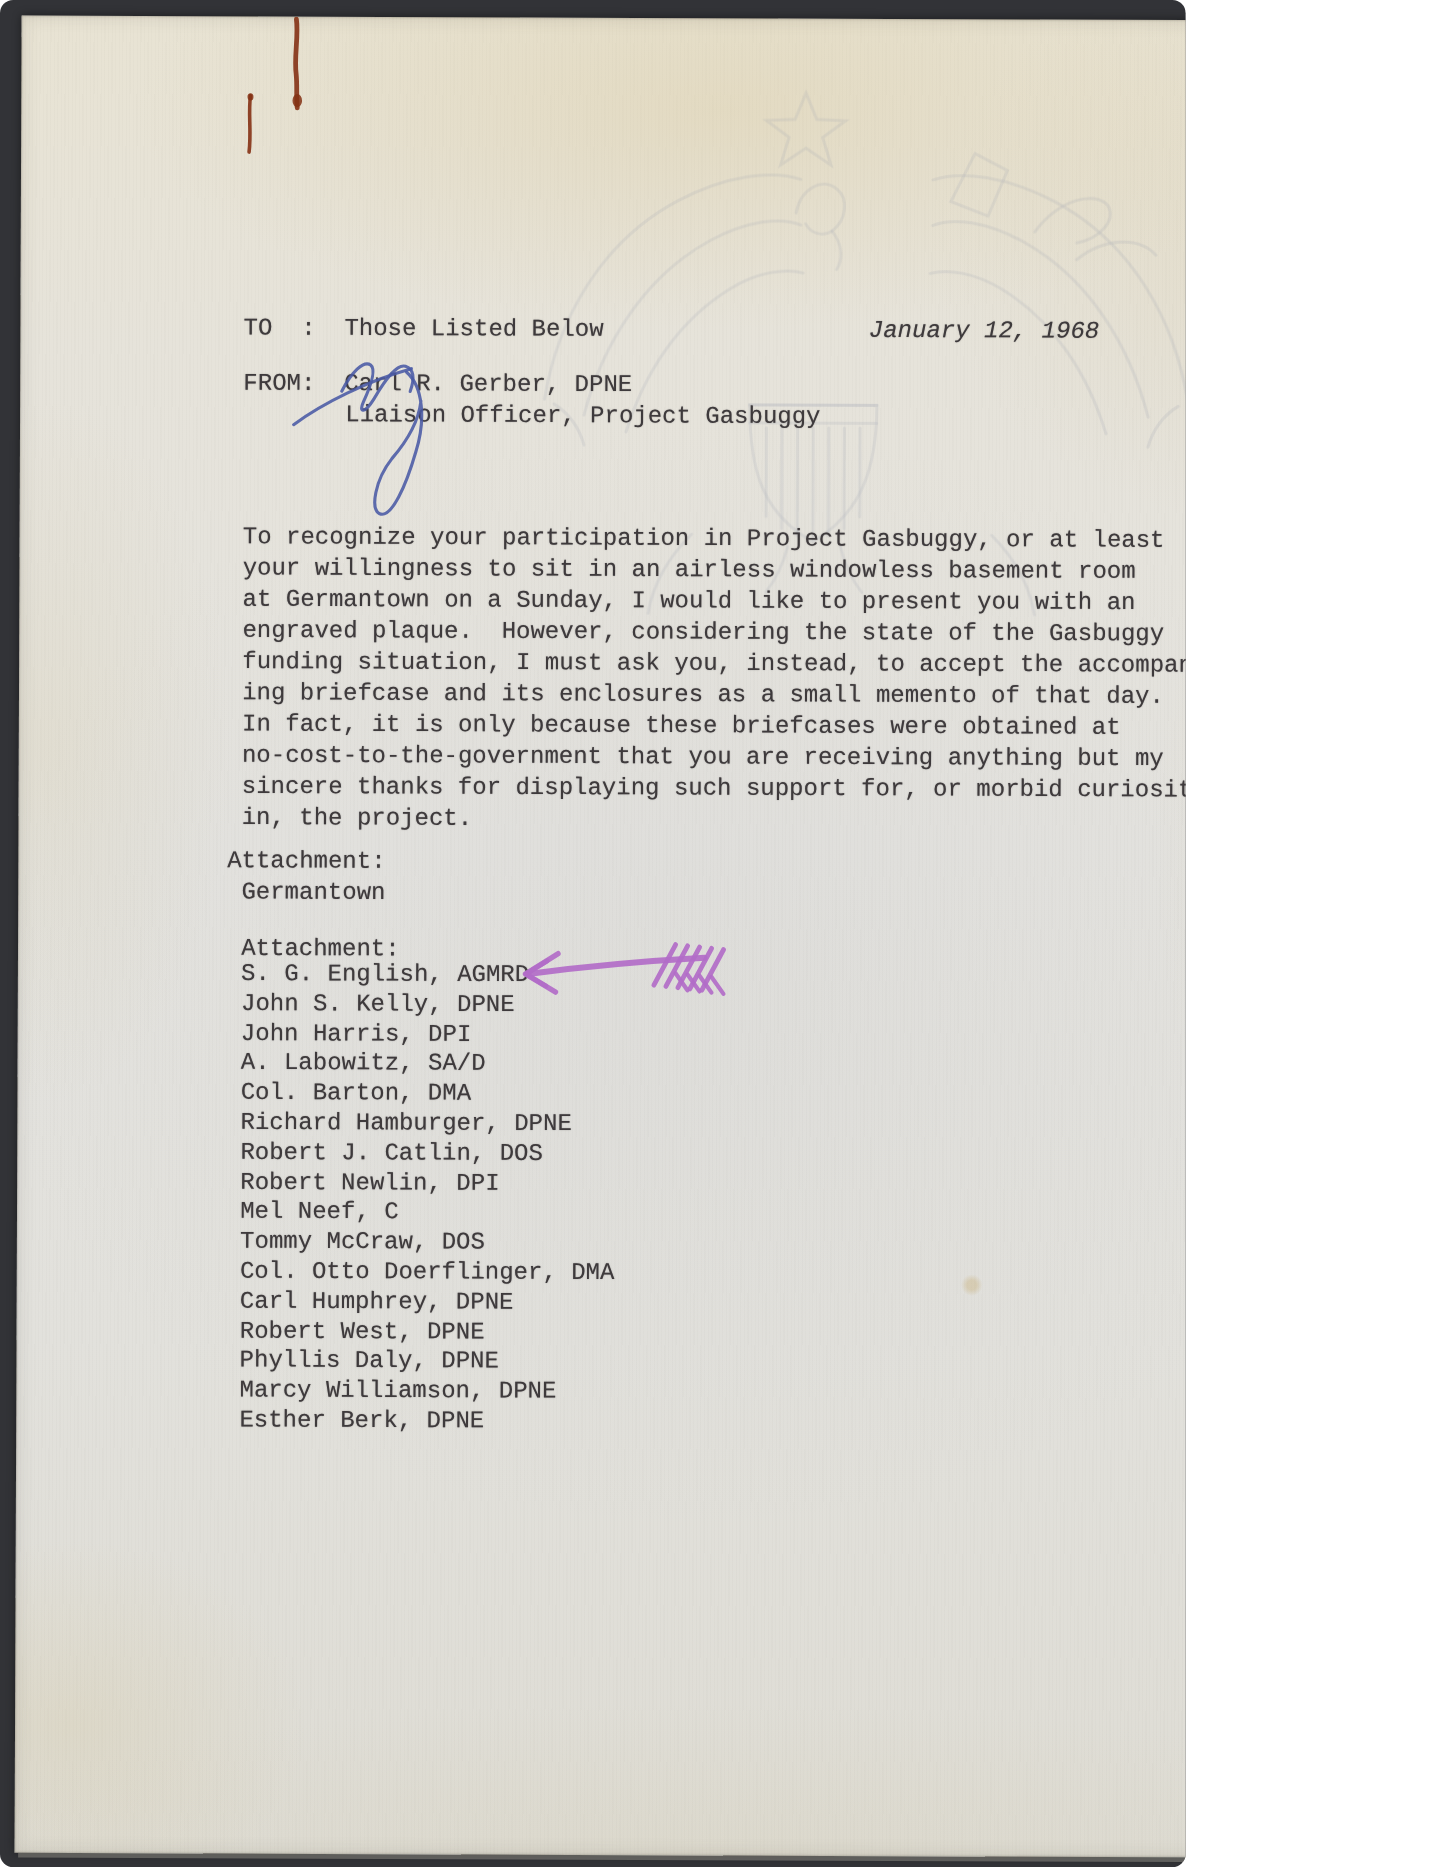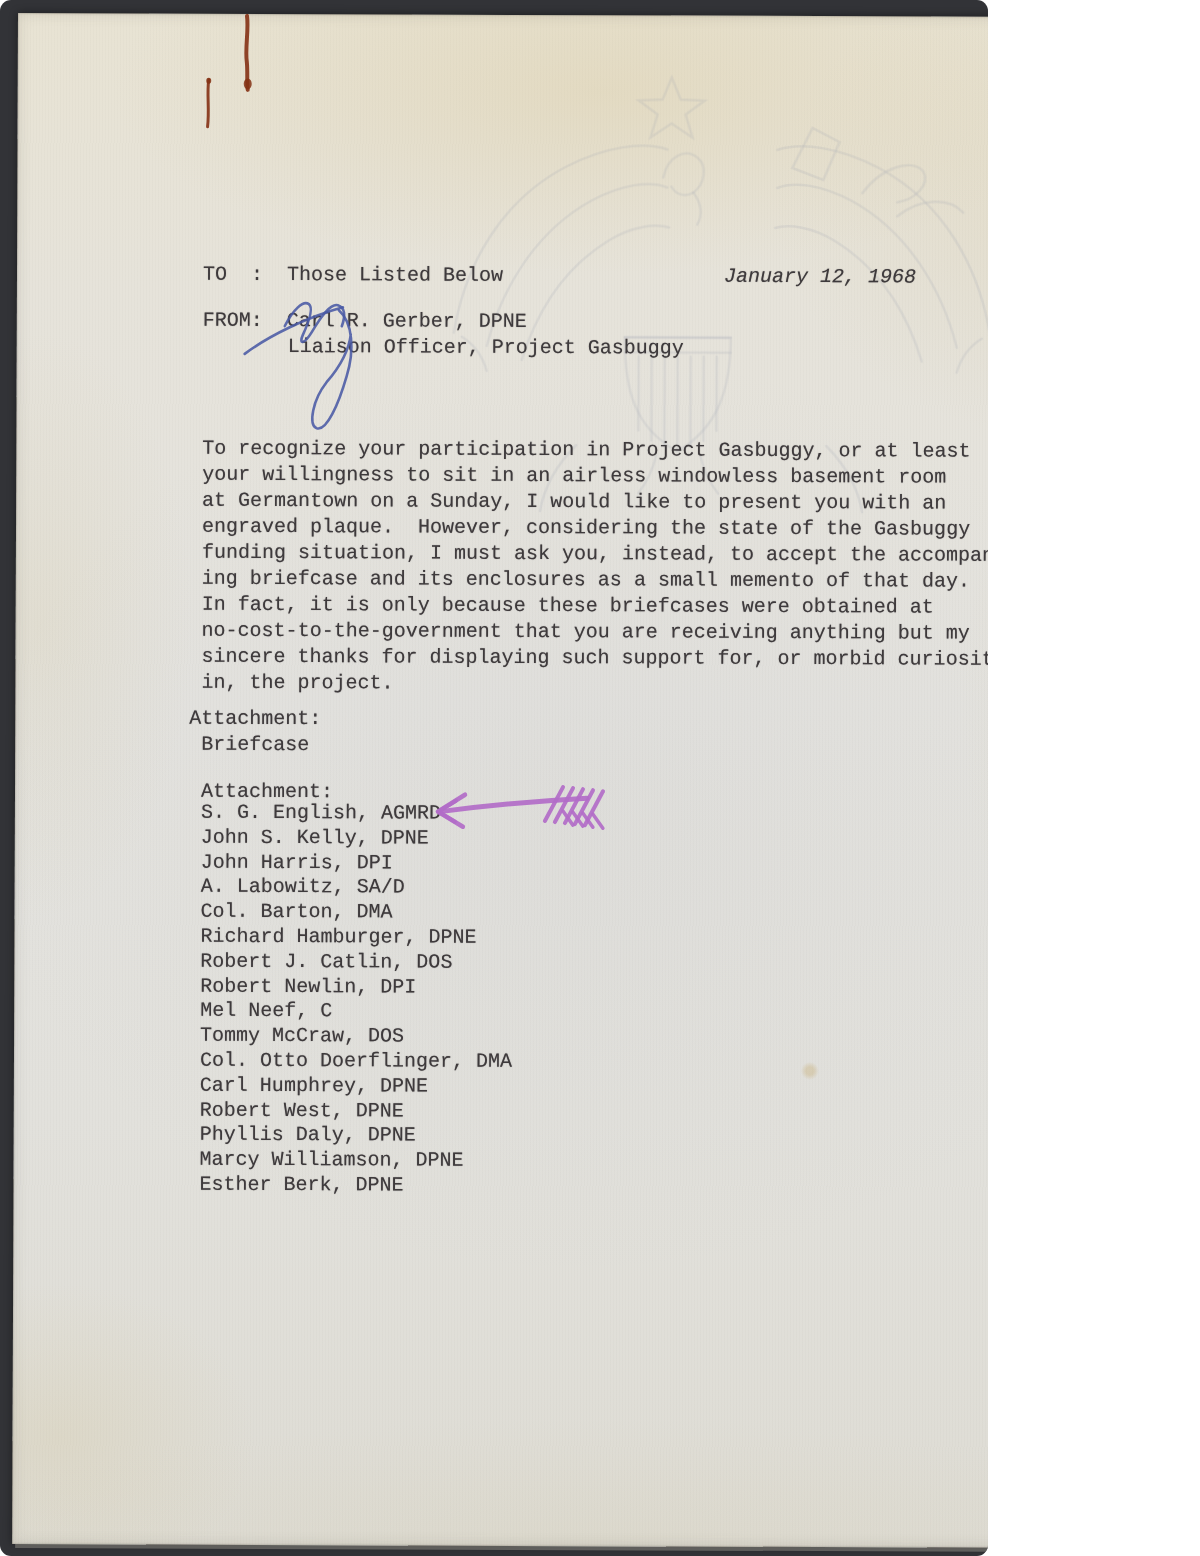--- a/index.html
+++ b/index.html
@@ -125,21 +125,21 @@
 your willingness to sit in an airless windowless basement room
 at Germantown on a Sunday, I would like to present you with an
 engraved plaque.  However, considering the state of the Gasbuggy
 funding situation, I must ask you, instead, to accept the accompany-
 ing briefcase and its enclosures as a small memento of that day.
 In fact, it is only because these briefcases were obtained at
 no-cost-to-the-government that you are receiving anything but my
 sincere thanks for displaying such support for, or morbid curiosity
 in, the project.</div>
     <div class="typed attach-label">Attachment:</div>
-    <div class="typed attach-value">Briefcase</div>
+    <div class="typed attach-value">Germantown</div>
     <div class="typed addr-label">Attachment:</div>
     <div class="typed addr-list">S. G. English, AGMRD
 John S. Kelly, DPNE
 John Harris, DPI
 A. Labowitz, SA/D
 Col. Barton, DMA
 Richard Hamburger, DPNE
 Robert J. Catlin, DOS
 Robert Newlin, DPI
 Mel Neef, C

